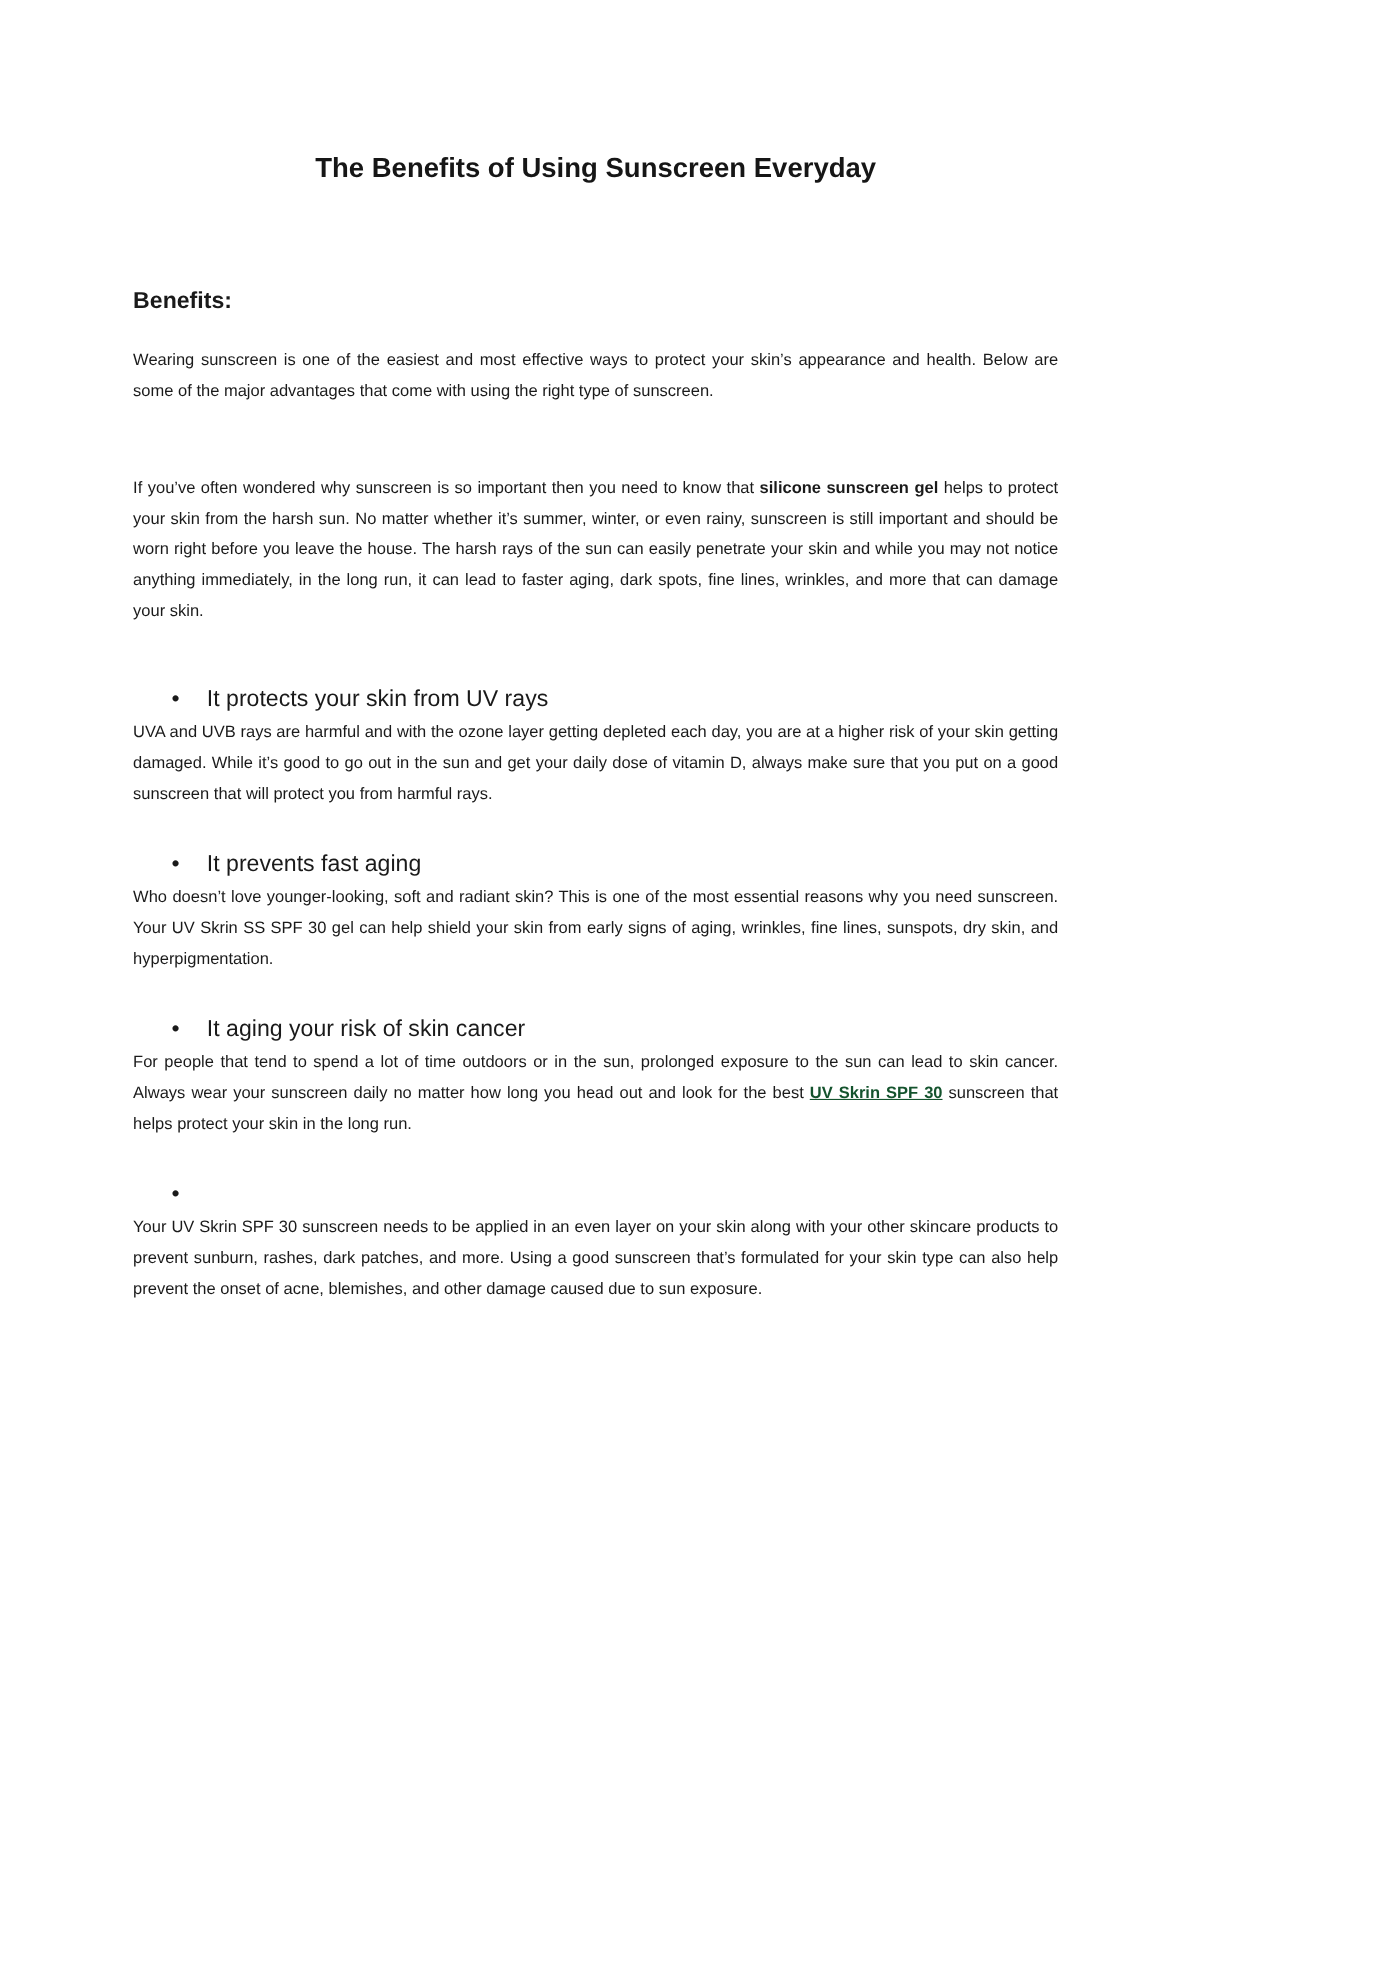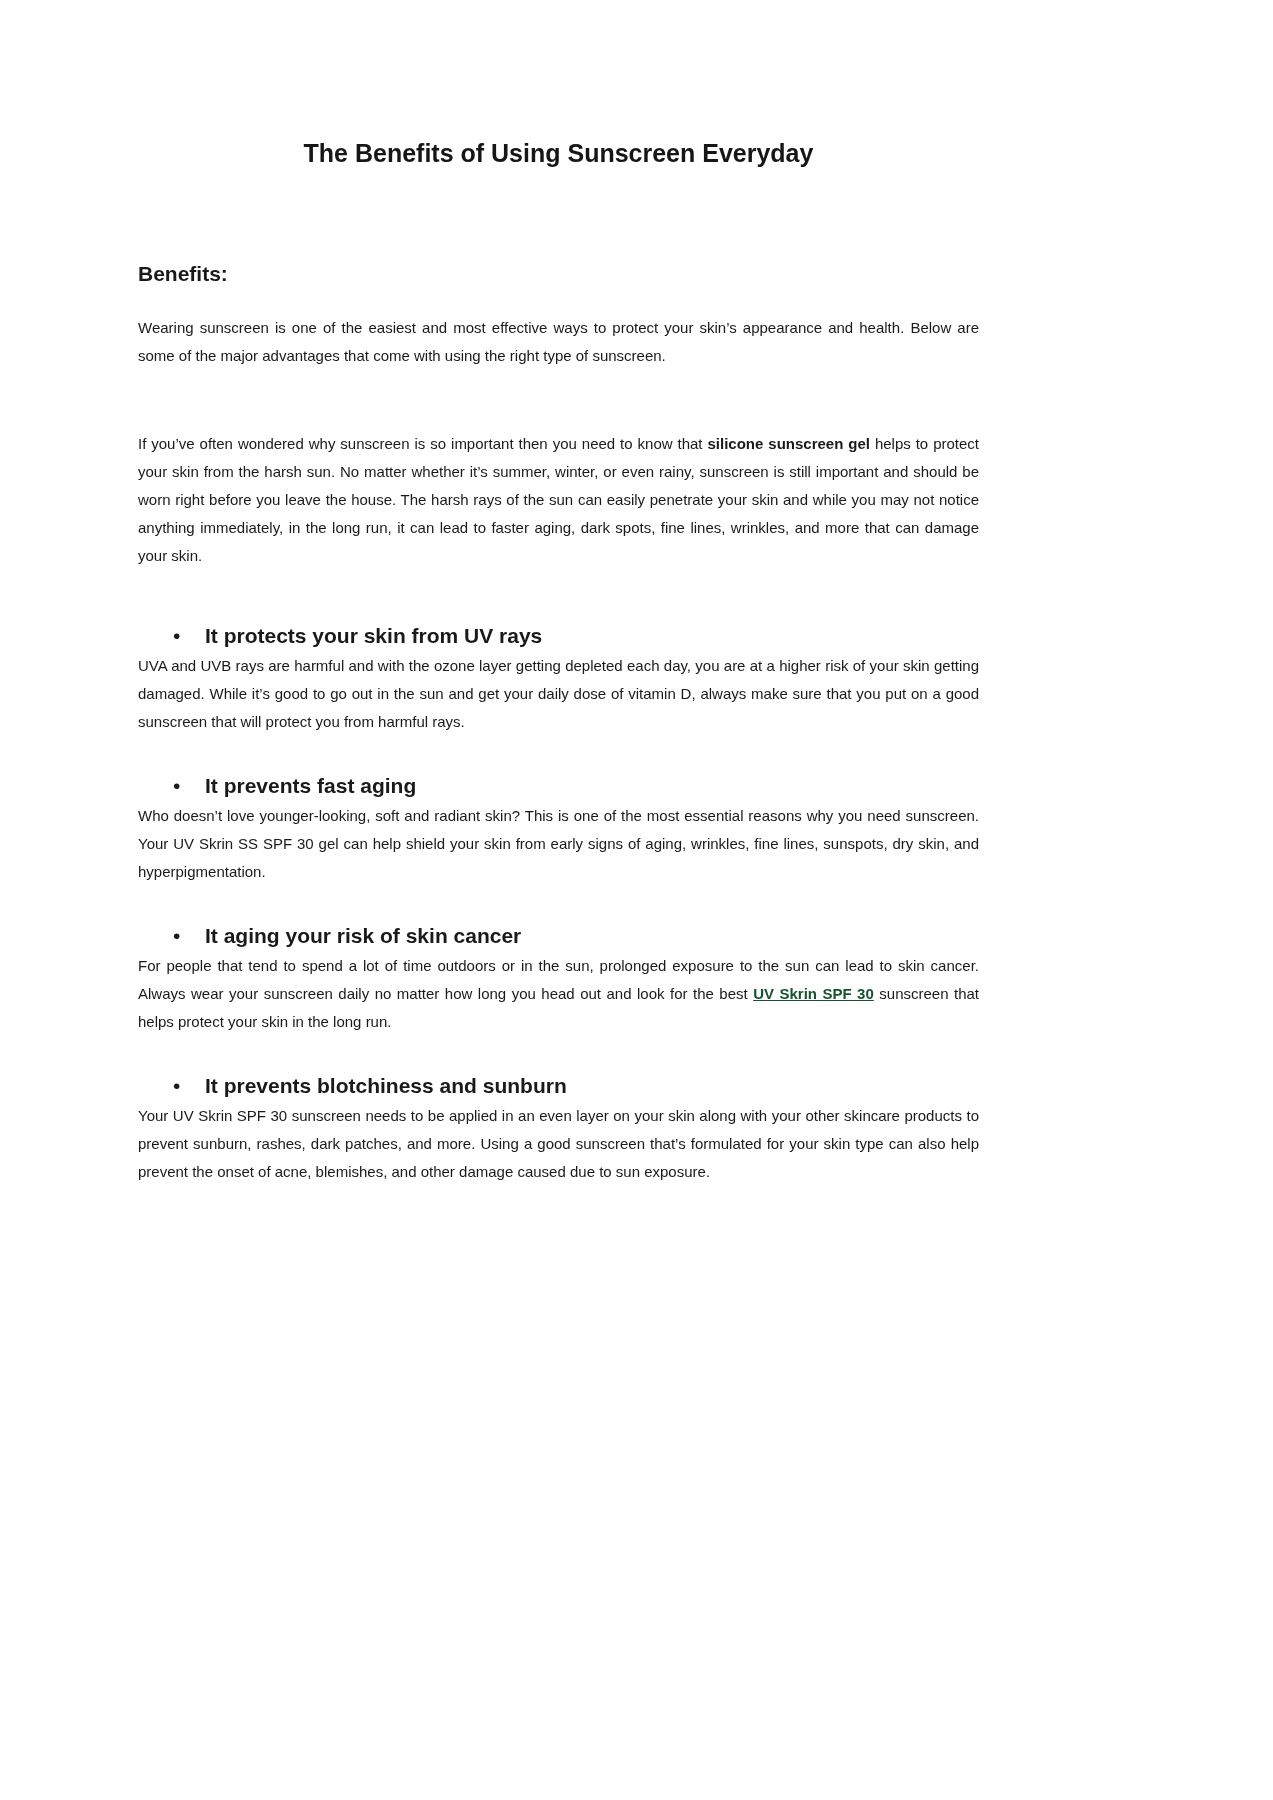--- a/index.html
+++ b/index.html
@@ -7,21 +7,21 @@
   body {
     width: 1273px;
     height: 1800px;
     position: relative;
     overflow: hidden;
     font-family: "Liberation Sans", sans-serif;
     color: #1a1a1a;
   }
   .content {
     position: absolute;
-    left: 138px;
+    left: 121px;
     top: 0;
     width: 841px;
   }
   .doc-title {
     padding-top: 138px;
     text-align: center;
     font-size: 25px;
     line-height: 30px;
     font-weight: bold;
     color: #161616;
@@ -47,21 +47,21 @@
     font-size: 21px;
     line-height: 28px;
   }
   .bullet-row.first { margin-top: 52px; }
   .bullet-row.later { margin-top: 36px; }
   .bullet-marker {
     width: 32px;
     flex: 0 0 32px;
     font-size: 21px;
   }
-  .bullet-heading { font-weight: bold; }
+  .bullet-heading { font-weight: normal; }
   .bullet-body { margin-top: 2px; }
   .doc-link {
     color: #14532d;
     font-weight: bold;
     text-decoration: underline;
     cursor: pointer;
   }
 </style>
 </head>
 <body>
@@ -90,17 +90,16 @@
   <p class="body-text bullet-body">Who doesn’t love younger-looking, soft and radiant skin? This is one of the most essential reasons why you need sunscreen. Your UV Skrin SS SPF 30 gel can help shield your skin from early signs of aging, wrinkles, fine lines, sunspots, dry skin, and hyperpigmentation.</p>
 
   <div class="bullet-row later">
     <span class="bullet-marker">•</span>
     <span class="bullet-heading">It aging your risk of skin cancer</span>
   </div>
   <p class="body-text bullet-body"><span>For people that tend to spend a lot of time outdoors or in the sun, prolonged exposure to the sun can lead to skin cancer. Always wear your sunscreen daily no matter how long you head out and look for the best </span><a class="doc-link">UV Skrin SPF 30</a><span> sunscreen that helps protect your skin in the long run.</span></p>
 
   <div class="bullet-row later">
     <span class="bullet-marker">•</span>
-    <span class="bullet-heading">It prevents blotchiness and sunburn</span>
   </div>
   <p class="body-text bullet-body">Your UV Skrin SPF 30 sunscreen needs to be applied in an even layer on your skin along with your other skincare products to prevent sunburn, rashes, dark patches, and more. Using a good sunscreen that’s formulated for your skin type can also help prevent the onset of acne, blemishes, and other damage caused due to sun exposure.</p>
 
 </div>
 
 </body></html>

